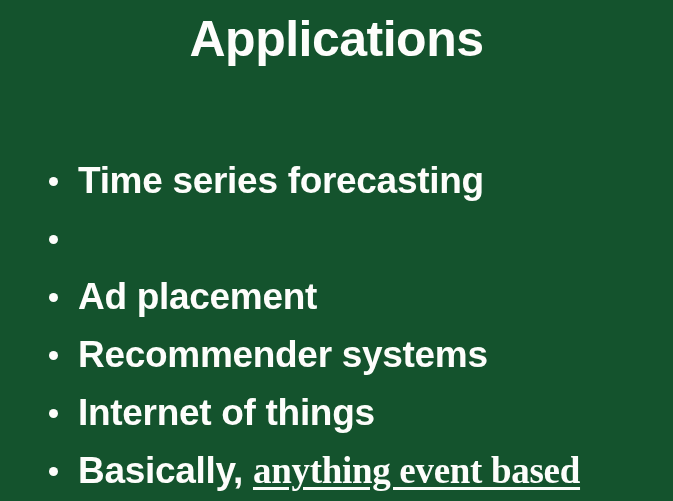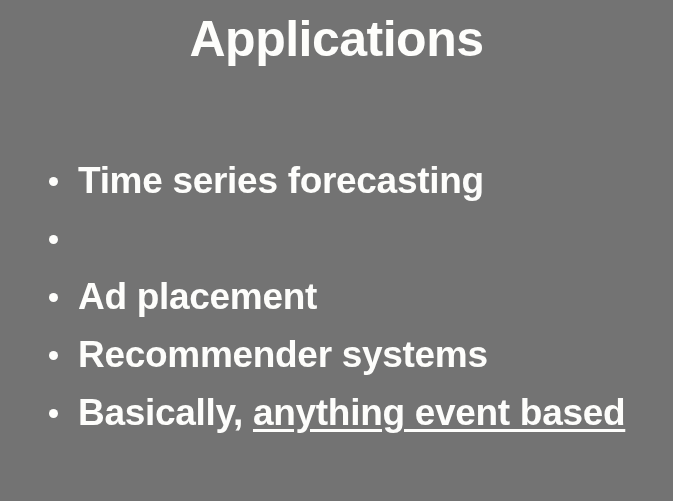--- a/index.html
+++ b/index.html
@@ -9,21 +9,21 @@
   body {
     width: 673px;
     height: 501px;
     overflow: hidden;
     font-family: "Liberation Sans", sans-serif;
   }
   #slide {
     position: relative;
     width: 673px;
     height: 501px;
-    background: #737373;
+    background: #14532d;
     overflow: hidden;
   }
   #slide-title {
     position: absolute;
     top: 12px;
     left: 0;
     width: 673px;
     text-align: center;
     color: #fdfdfb;
     font-size: 50px;
@@ -62,20 +62,21 @@
     background: #fdfdfb;
   }
   .bullet-text {
     display: inline;
   }
   .bullet-text-underline {
     display: inline;
     text-decoration: underline;
     text-underline-offset: 4px;
     text-decoration-thickness: 3px;
+    font-family: Liberation Serif, serif;
   }
 </style>
 </head>
 <body>
 
 <div id="slide">
 
   <div id="slide-title">Applications</div>
 
   <ul id="bullet-list">
@@ -93,20 +94,24 @@
     <li class="bullet-item">
       <span class="bullet-marker"></span>
       <span class="bullet-text">Ad placement</span><span class="bullet-text-underline"></span>
     </li>
 
     <li class="bullet-item">
       <span class="bullet-marker"></span>
       <span class="bullet-text">Recommender systems</span><span class="bullet-text-underline"></span>
     </li>
 
+    <li class="bullet-item">
+      <span class="bullet-marker"></span>
+      <span class="bullet-text">Internet of things</span><span class="bullet-text-underline"></span>
+    </li>
 
     <li class="bullet-item">
       <span class="bullet-marker"></span>
       <span class="bullet-text">Basically, </span><span class="bullet-text-underline">anything event based</span>
     </li>
 
   </ul>
 </div>
 
 </body></html>

